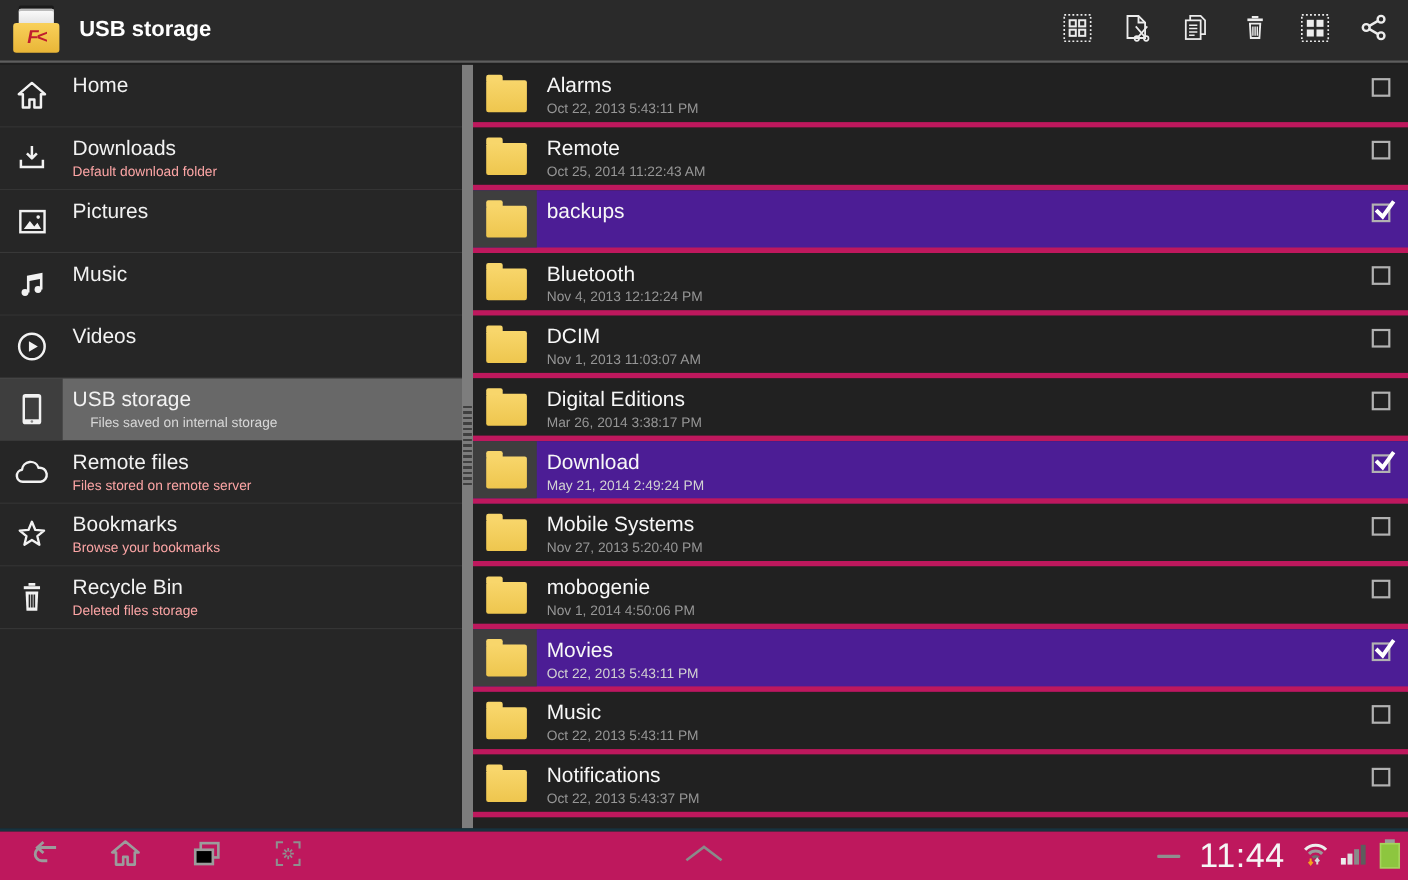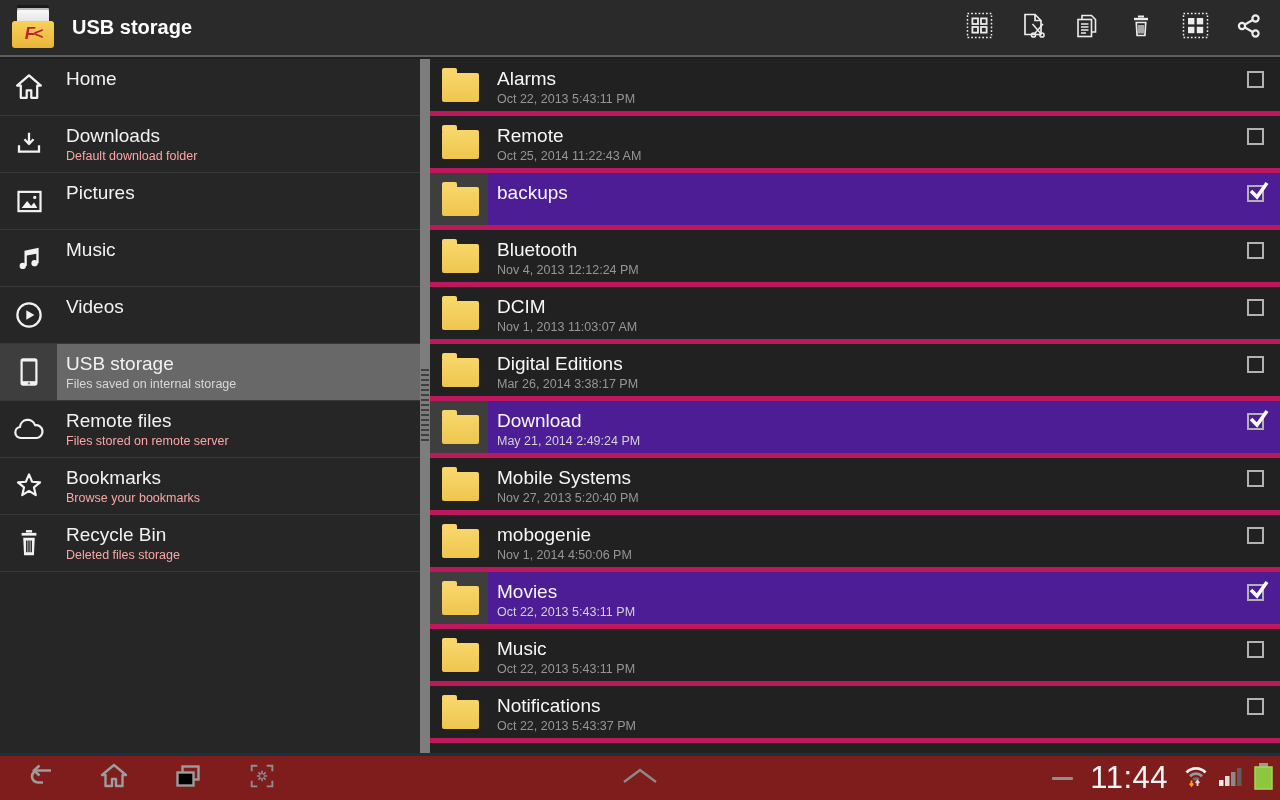--- a/index.html
+++ b/index.html
@@ -28,21 +28,21 @@
   
   .sidebar { width:420px; height:100%; background:#262626; flex:none; overflow:hidden; }
   .side-item { position:relative; height:57px; border-bottom:1px solid #383838; background:#262626; cursor:pointer; }
   .side-item.selected { background:#686868; }
   .side-item.selected::before { content:""; position:absolute; left:0; top:0; bottom:0; width:57px; background:#3e3e3e; }
   .side-icon { position:absolute; left:10px; top:10px; width:38px; height:36px;
                display:flex; align-items:center; justify-content:center; z-index:1; }
   .side-text { padding:8px 0 0 66px; position:relative; z-index:1; }
   .side-label { color:#f2f2f2; font-size:19px; line-height:23px; }
   .side-sub { color:#fca5a5; font-size:12.5px; margin-top:2px; }
-  .side-item.selected .side-sub { color:#d8d8d8; }
+  .side-item.selected .side-sub { color:#d8d8d8;margin-left:16px; }
 
   
   .panel-divider { width:10px; height:100%; background:#7d7d7d; flex:none; position:relative; }
   .panel-divider .handle { position:absolute; left:1px; top:50%; margin-top:-37px; width:8px; height:74px;
       background:repeating-linear-gradient(to bottom,#3f3f3f 0 2px, rgba(0,0,0,0) 2px 5px); cursor:col-resize; }
 
   
   .file-list { flex:1; height:100%; background:#212121; overflow:hidden; }
   .file-row { position:relative; height:57px; border-bottom:5px solid #be185d; background:#212121; cursor:pointer; }
   .file-row.selected { background:#4c1d95; }
@@ -55,21 +55,21 @@
   .file-name { color:#f7f7f7; font-size:19px; line-height:23px; }
   .file-date { color:#969696; font-size:12.5px; margin-top:2px; }
   .file-row.selected .file-date { color:#d2d2d2; }
   .checkbox { position:absolute; right:16px; top:12px; width:17px; height:17px;
               border:2px solid #b2b2b2; background:transparent; z-index:2; cursor:pointer; }
   .checkbox svg { position:absolute; left:-2px; top:-8px; display:none; }
   .checkbox.checked svg { display:block; }
 
   
   .edge-line { position:absolute; left:0; top:753px; width:1280px; height:3px; background:#17333f; }
-  .navbar { position:absolute; left:0; top:756px; width:1280px; height:44px; background:#7f1d1d;
+  .navbar { position:absolute; left:0; top:756px; width:1280px; height:44px; background:#be185d;
             display:flex; align-items:center; }
   .nav-left { display:flex; align-items:center; gap:42px; padding-left:24px; }
   .nav-btn { width:32px; height:32px; display:flex; align-items:center; justify-content:center; cursor:pointer; }
   .nav-chevron { position:absolute; left:614px; top:6px; width:52px; height:32px;
                  display:flex; align-items:center; justify-content:center; cursor:pointer; }
   .nav-right { margin-left:auto; display:flex; align-items:center; gap:9px; padding-right:6px; }
   .dash-ic { width:21px; height:3px; background:#8f8f8f; border-radius:1px; margin-right:8px; }
   .clock { color:#f5f5f5; font-size:31px; letter-spacing:0.5px; margin-right:6px; }
 </style>
 </head>

